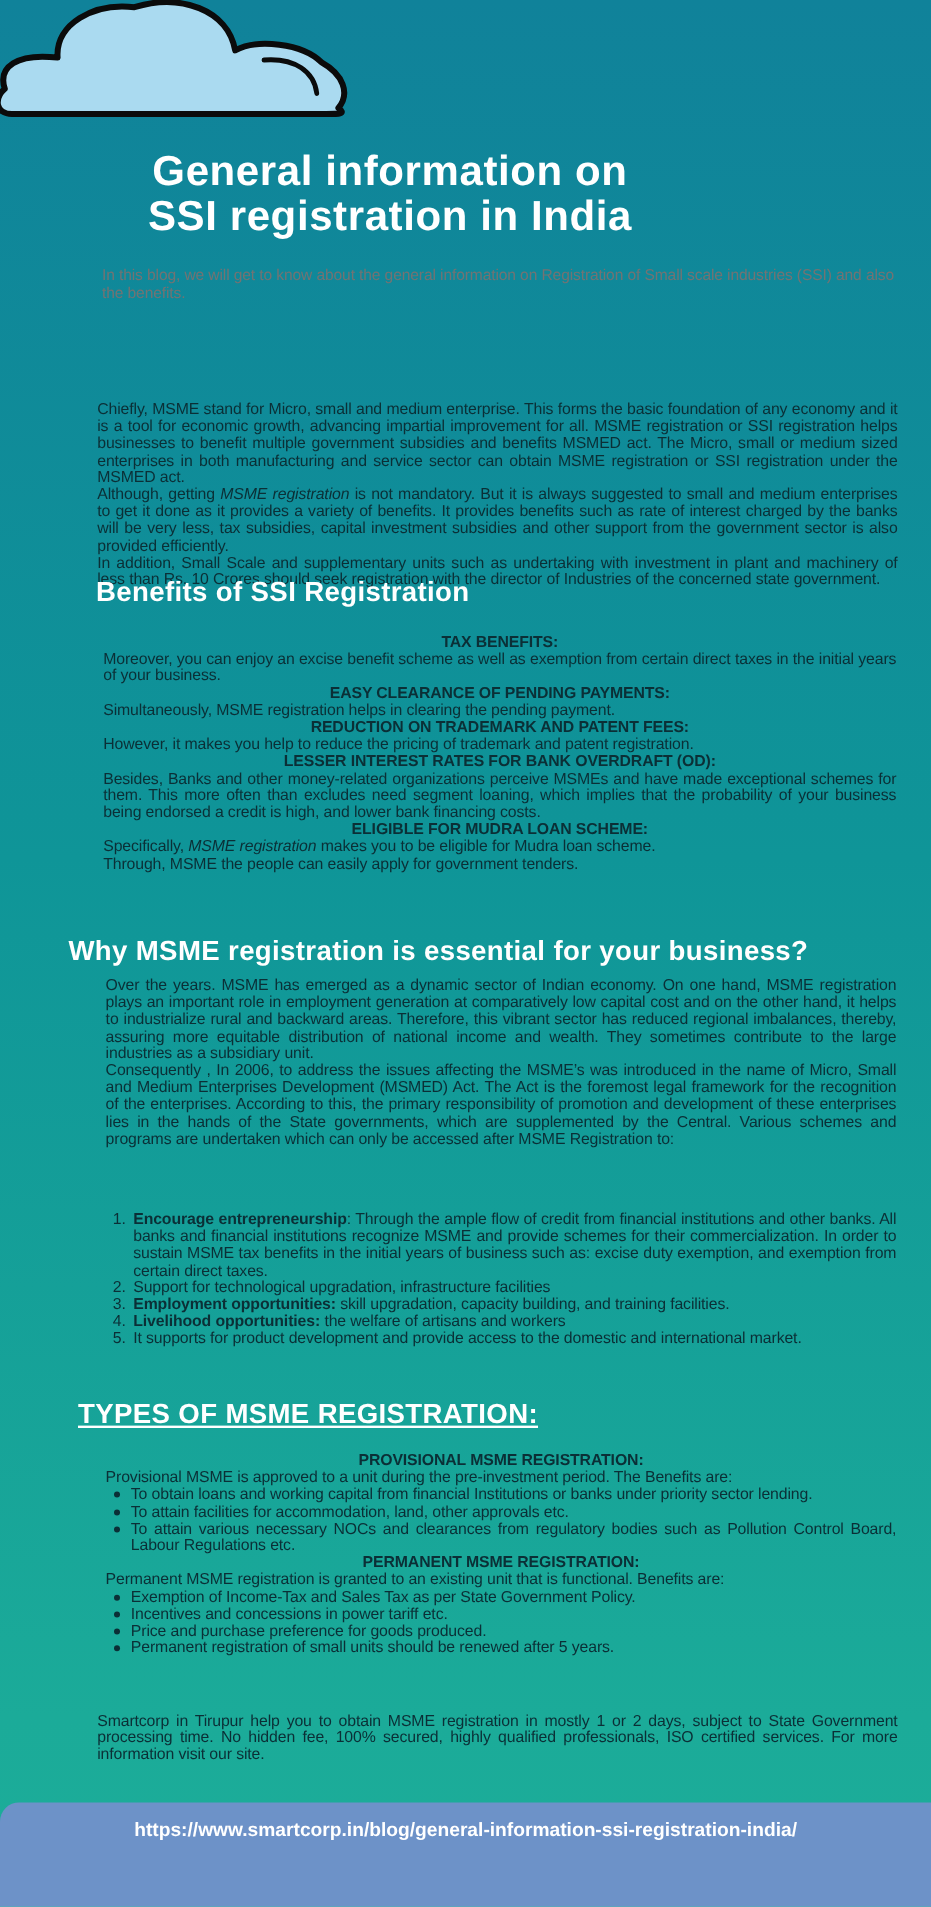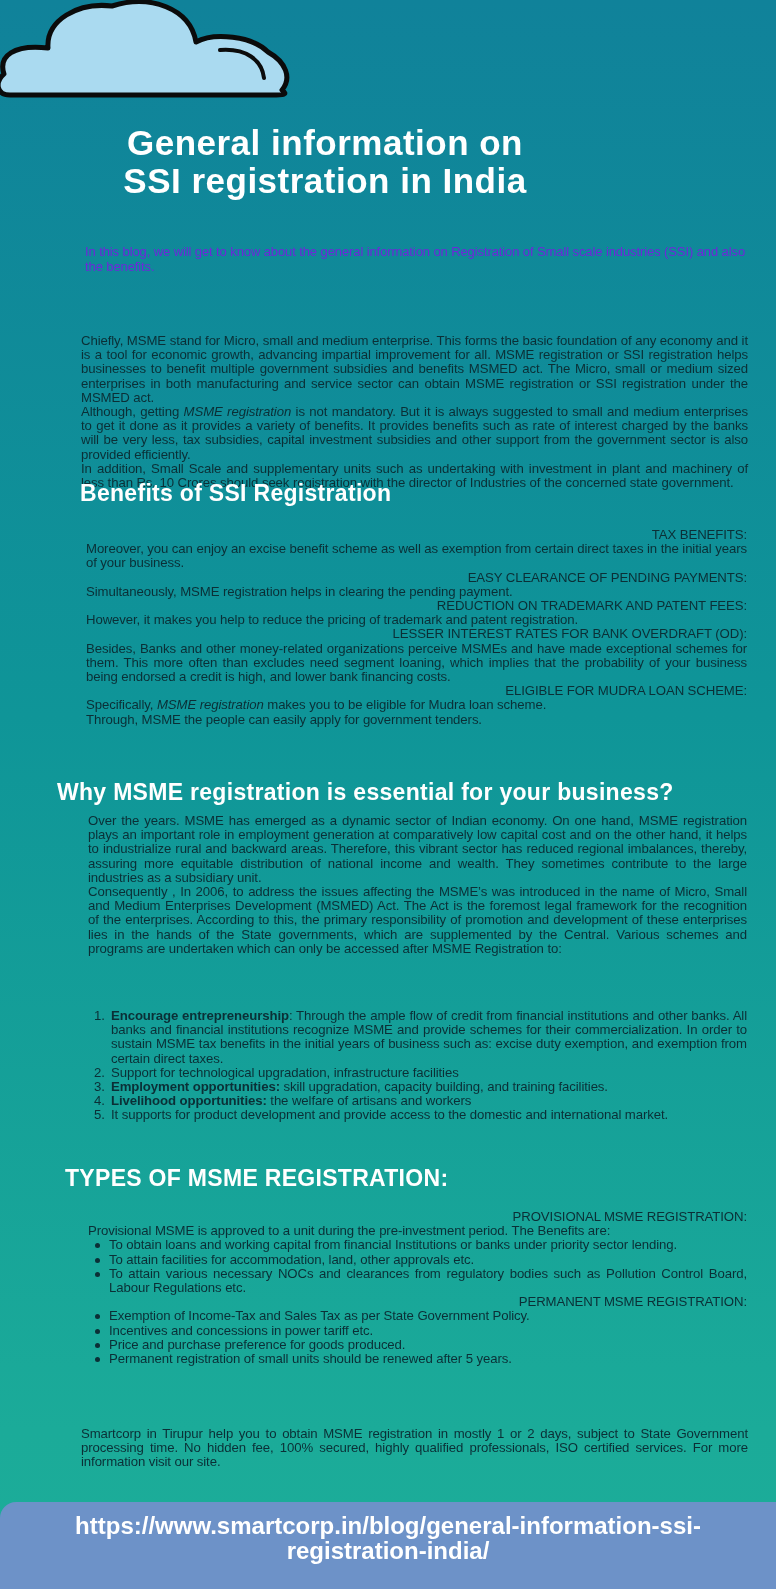--- a/index.html
+++ b/index.html
@@ -8,50 +8,50 @@
     background:linear-gradient(180deg,#10829a 0%,#0f9598 45%,#1bab99 90%,#1cad99 100%);
     font-family:"Liberation Sans",sans-serif;
   }
   .abs{position:absolute;}
   .page-title{
     top:124px;left:0;width:650px;margin:0;text-align:center;
     color:#ffffff;font-size:35px;line-height:38px;font-weight:700;
     letter-spacing:0.5px;white-space:pre-line;
   }
   .subtitle{
-    top:244px;left:85px;width:666px;margin:0;
-    color:#6d28d9;font-size:13px;line-height:15px;letter-spacing:-0.1px;
+    top:221px;left:85px;width:666px;margin:0;
+    color:#737373;font-size:13px;line-height:15px;letter-spacing:-0.1px;
   }
   .para{
     margin:0;font-size:13.2px;line-height:14.2px;color:#0b2f36;
     text-align:justify;letter-spacing:-0.1px;
   }
-  .item-title{font-weight:400;text-align:right;}
+  .item-title{font-weight:700;text-align:center;}
   .sec-h{margin:0;color:#ffffff;font-weight:700;font-size:23px;letter-spacing:0.3px;white-space:nowrap;}
   .intro{top:286px;left:81px;width:667px;margin-top:48px;}
   .benefits-h{top:480px;left:80px;}
   .benefits{top:528px;left:86px;width:661px;}
   .why-h{top:779px;left:57px;}
   .why-paras{top:814px;left:88px;width:659px;}
   .why-list{top:1009px;left:94px;width:653px;margin:0;padding:0;list-style:none;}
   .why-list li{position:relative;padding-left:17px;}
   .why-list .num{position:absolute;left:0;}
-  .types-h{top:1165px;left:65px;}
+  .types-h{top:1165px;left:65px;text-decoration:underline;}
   .types{top:1210px;left:88px;width:659px;}
   .bullet-row{display:flex;align-items:flex-start;}
   .dot{flex:0 0 auto;width:5px;height:5px;border-radius:50%;background:#0b2f36;margin:5px 9px 0 7px;}
   .bullet-text{flex:1;}
   .closing{top:1427px;left:81px;width:667px;}
   .footer{
     top:1502px;left:0;width:776px;height:87px;
     background:#6d92c8;border-top-left-radius:16px;
   }
   .footer-url{
     width:660px;margin:0 auto;padding-top:11px;text-align:center;
-    color:#ffffff;font-weight:700;font-size:24px;line-height:25px;
+    color:#ffffff;font-weight:700;font-size:16px;line-height:25px;
     overflow-wrap:break-word;
   }
   .cloud{top:-2px;left:0;}
   .i{font-style:italic;}
   .b{font-weight:700;}
 </style>
 </head>
 <body>
 
 <div>
@@ -122,20 +122,21 @@
       </div>
       <div class="bullet-row">
         <span class="dot"></span>
         <span class="para bullet-text">To attain facilities for accommodation, land, other approvals etc.</span>
       </div>
       <div class="bullet-row">
         <span class="dot"></span>
         <span class="para bullet-text">To attain various necessary NOCs and clearances from regulatory bodies such as Pollution Control Board, Labour Regulations etc.</span>
       </div>
       <p class="para item-title"><span>PERMANENT MSME REGISTRATION:</span></p>
+      <p class="para"><span>Permanent MSME registration is granted to an existing unit that is functional. Benefits are:</span></p>
       <div class="bullet-row">
         <span class="dot"></span>
         <span class="para bullet-text">Exemption of Income-Tax and Sales Tax as per State Government Policy.</span>
       </div>
       <div class="bullet-row">
         <span class="dot"></span>
         <span class="para bullet-text">Incentives and concessions in power tariff etc.</span>
       </div>
       <div class="bullet-row">
         <span class="dot"></span>

